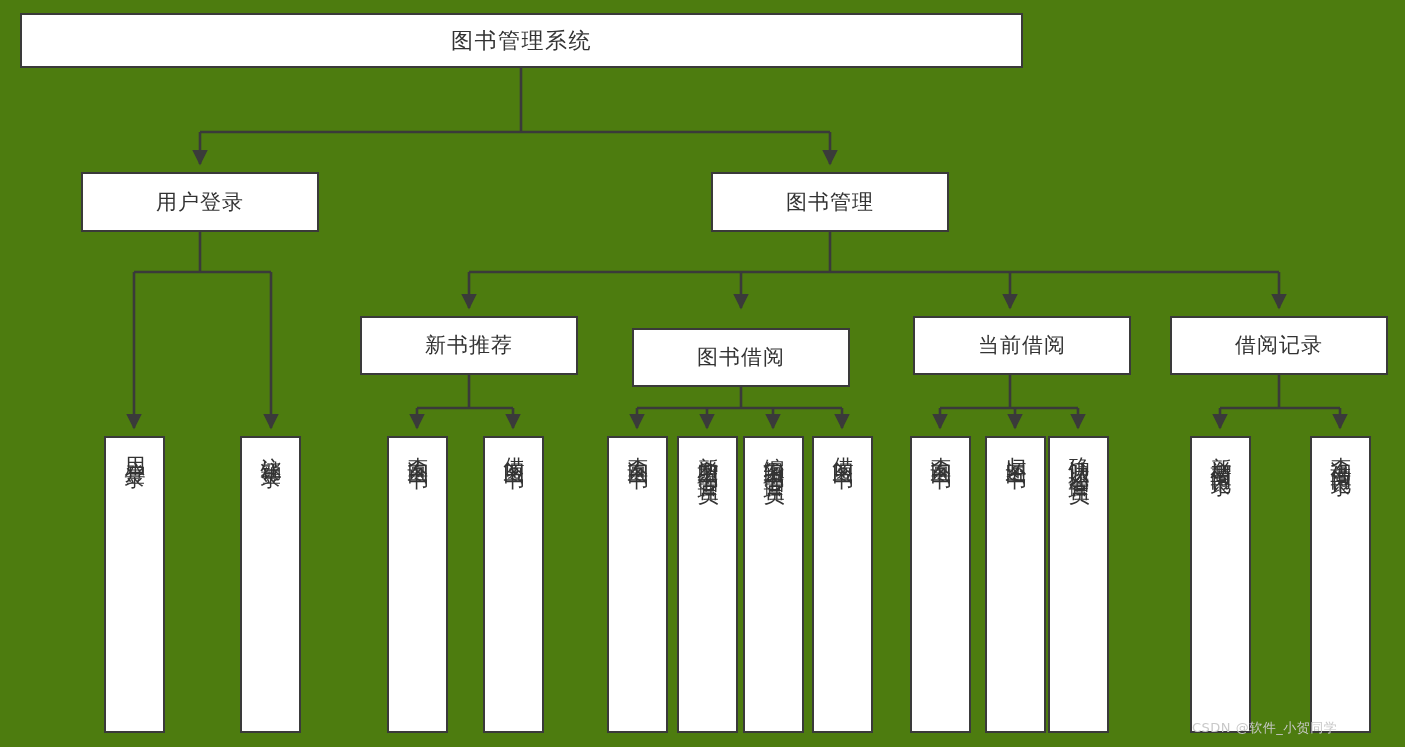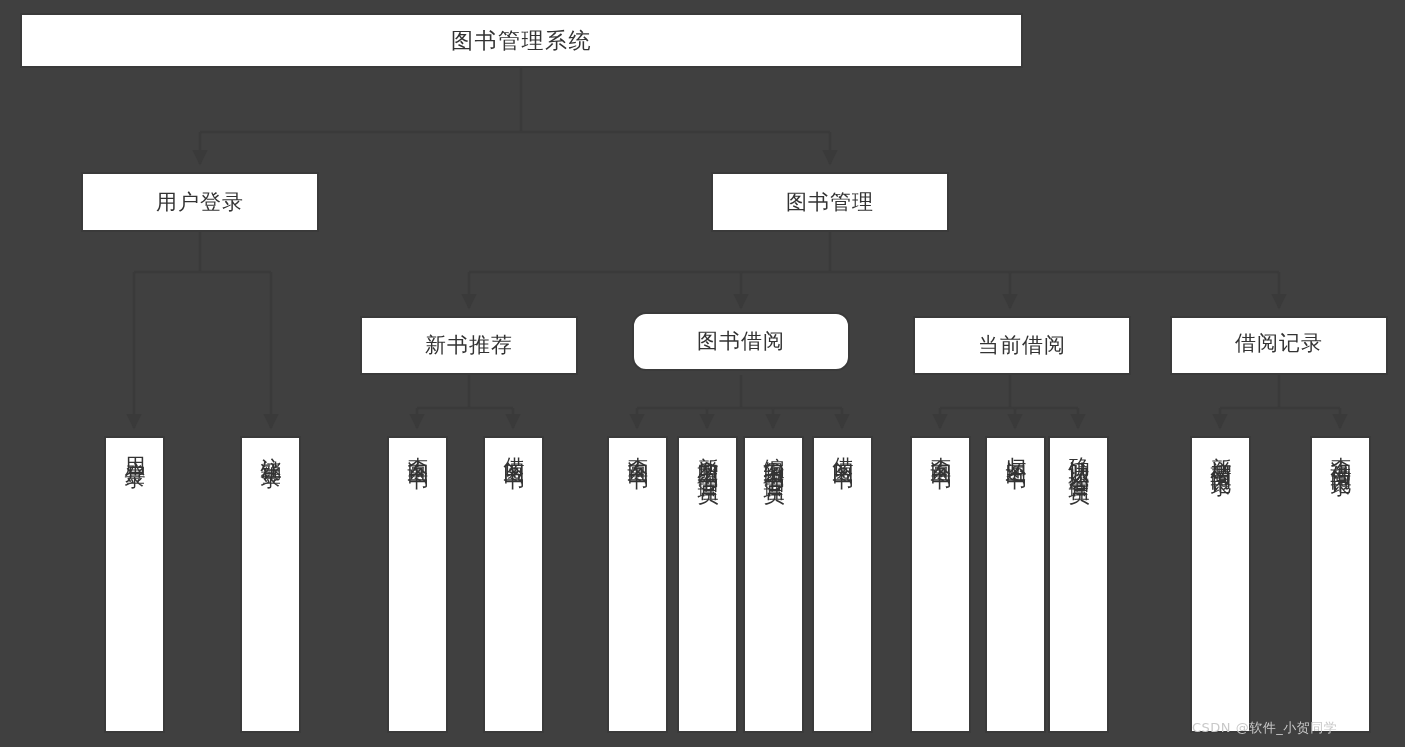--- a/index.html
+++ b/index.html
@@ -8,21 +8,21 @@
     padding: 0;
     background: #ffffff;
   }
   body {
     font-family: "DejaVu Sans", "Liberation Sans", sans-serif;
   }
   #canvas {
     position: relative;
     width: 1405px;
     height: 747px;
-    background: #404040;
+    background: #4d7c0f;
     overflow: hidden;
   }
   #edges {
     position: absolute;
     left: 0;
     top: 0;
     width: 1405px;
     height: 747px;
     pointer-events: none;
   }
@@ -139,27 +139,27 @@
   <div class="node h" style="left:81px; top:172px; width:238px; height:60px;">
     <span class="label">用户登录</span>
   </div>
   <div class="node h" style="left:711px; top:172px; width:238px; height:60px;">
     <span class="label">图书管理</span>
   </div>
 
   <div class="node h" style="left:360px; top:316px; width:218px; height:59px;">
     <span class="label">新书推荐</span>
   </div>
-  <div class="node h" style="left:632px; top:312px; width:218px; height:59px;border-radius:14px;">
+  <div class="node h" style="left:632px; top:328px; width:218px; height:59px;">
     <span class="label">图书借阅</span>
   </div>
   <div class="node h" style="left:901px; top:316px; width:218px; height:59px;margin-left:12px;">
     <span class="label">当前借阅</span>
   </div>
-  <div class="node h" style="left:1170px; top:316px; width:218px; height:59px;font-family:Liberation Mono, monospace;">
+  <div class="node h" style="left:1170px; top:316px; width:218px; height:59px;">
     <span class="label">借阅记录</span>
   </div>
 
   <div class="node v" style="left:104px; top:436px; width:61px; height:297px;">
     <span class="label">用户登录</span>
   </div>
   <div class="node v" style="left:240px; top:436px; width:61px; height:297px;">
     <span class="label">注销登录</span>
   </div>
   <div class="node v" style="left:387px; top:436px; width:61px; height:297px;">

